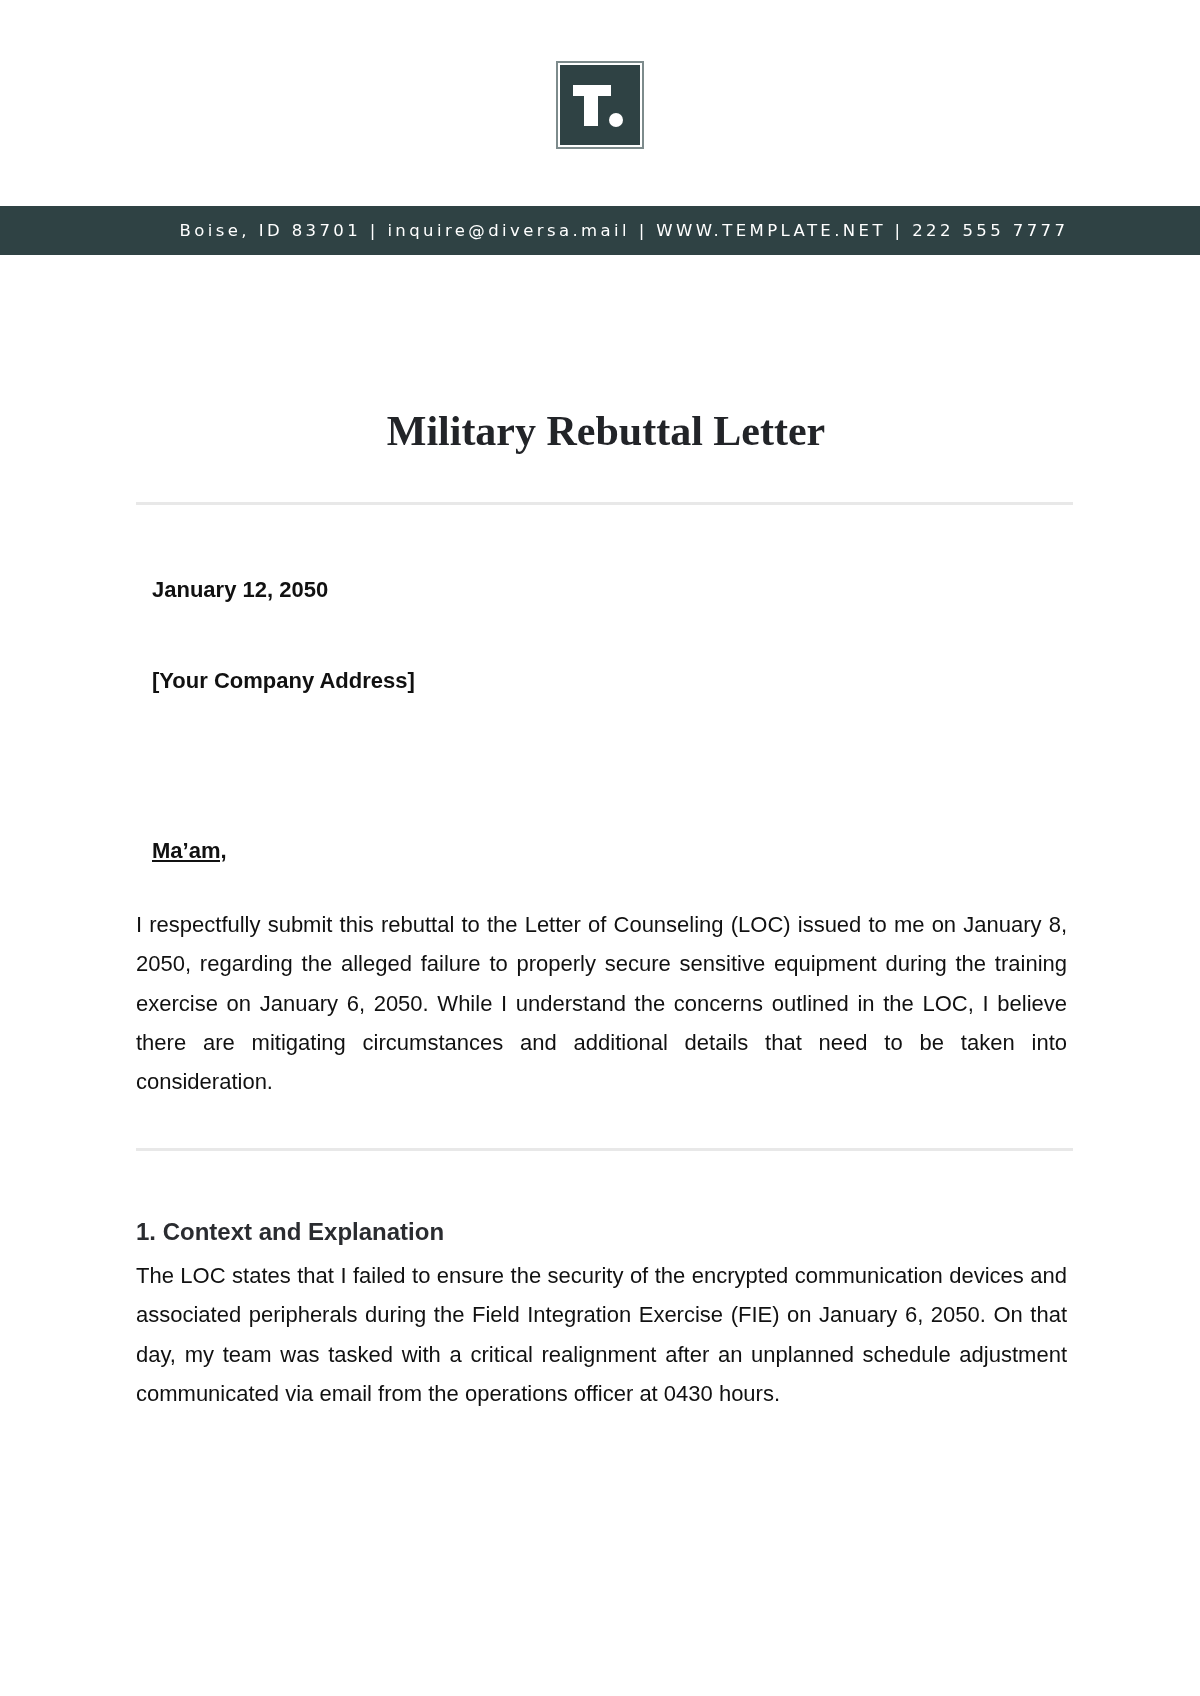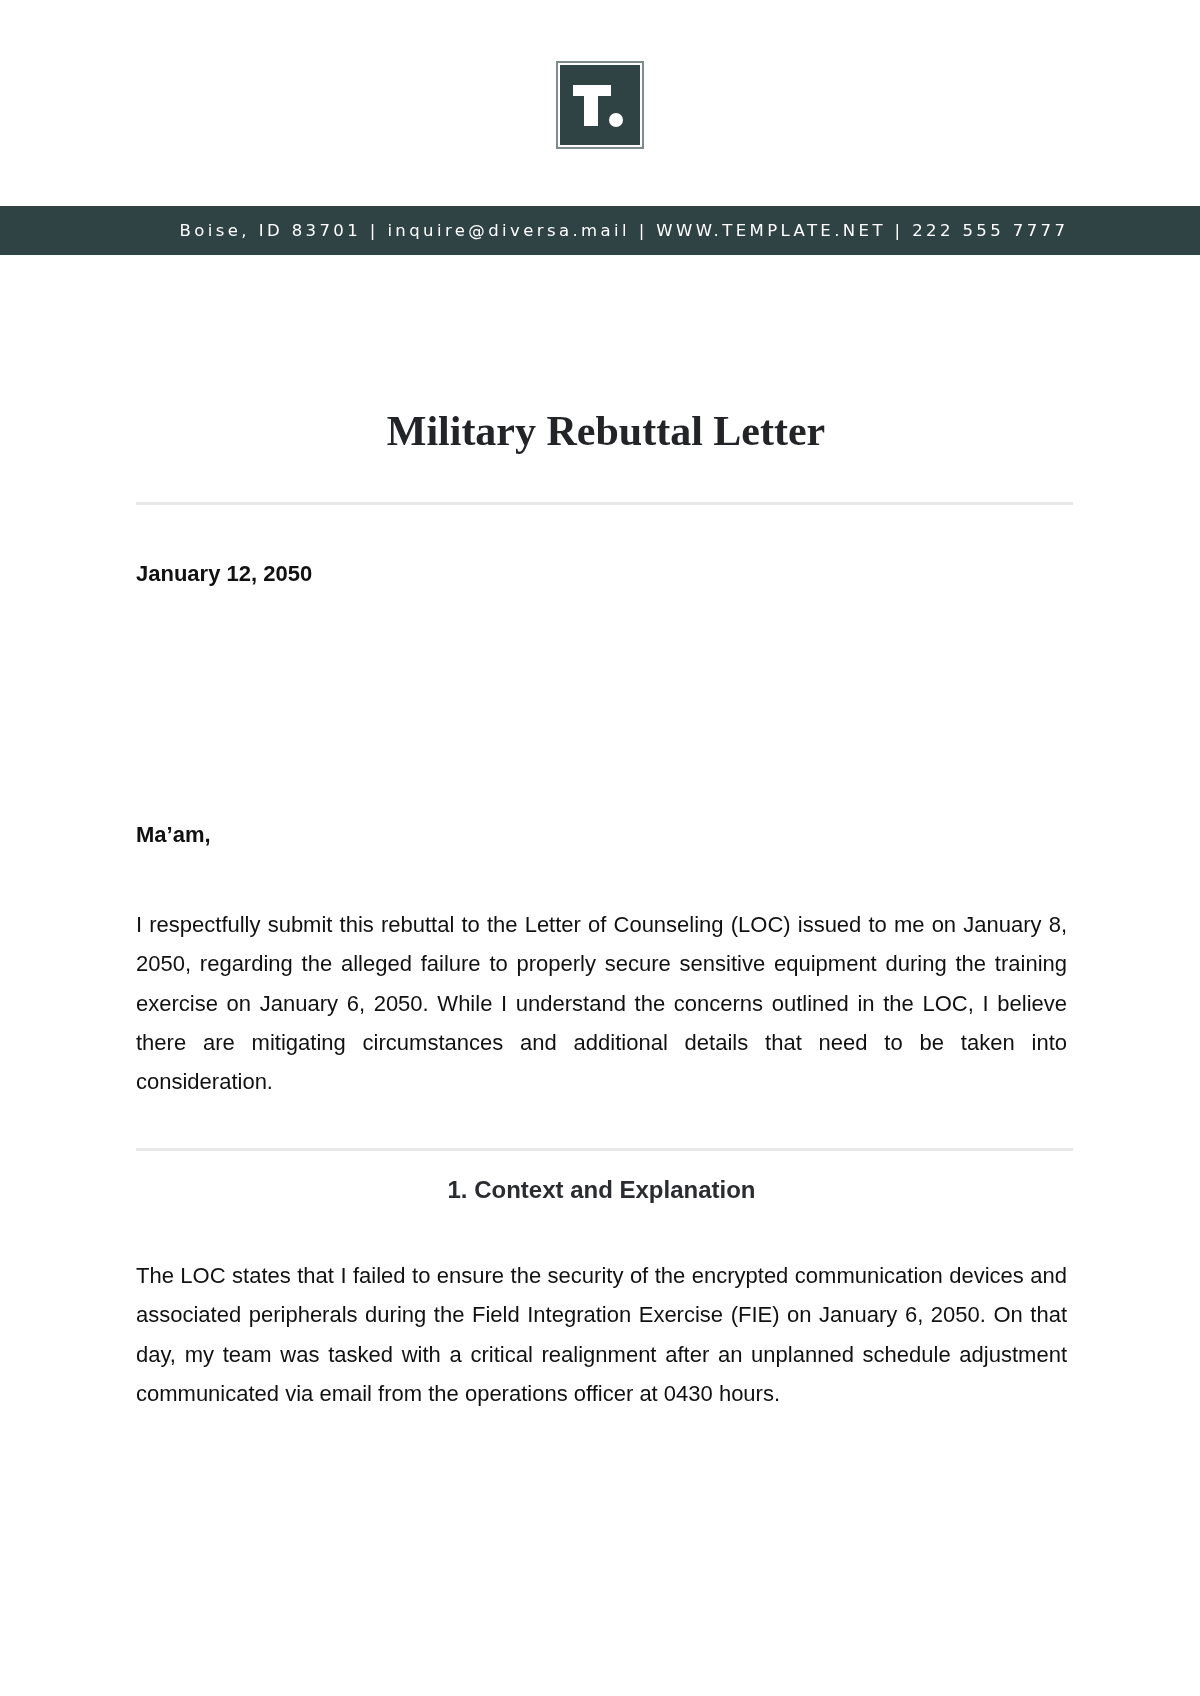--- a/index.html
+++ b/index.html
@@ -80,21 +80,21 @@
     .content {
       position: absolute;
       left: 136px;
       width: 931px;
     }
     .bold-line {
       font-size: 22px;
       font-weight: bold;
       color: #111111;
       line-height: 39px;
-      margin: 0;
+      margin: 16px;
     }
     .para {
       font-size: 22px;
       line-height: 39.3px;
       text-align: justify;
       color: #111111;
       margin: 0;
     }
     .section-heading {
       font-size: 24px;
@@ -123,30 +123,31 @@
 
 <h1 class="title">Military Rebuttal Letter</h1>
 
 <div class="divider" style="top:502px;"></div>
 
 <div class="content" style="top:554px;">
   <p class="bold-line">January 12, 2050</p>
 </div>
 
 <div class="content" style="top:645px;">
+  <p class="bold-line">[Your Company Address]</p>
 </div>
 
-<div class="content" style="top:815px;">
+<div class="content" style="top:815px;text-decoration:underline;">
   <p class="bold-line">Ma’am,</p>
 </div>
 
 <div class="content" style="top:905px;">
   <p class="para">I respectfully submit this rebuttal to the Letter of Counseling (LOC) issued to me on January 8, 2050, regarding the alleged failure to properly secure sensitive equipment during the training exercise on January 6, 2050. While I understand the concerns outlined in the LOC, I believe there are mitigating circumstances and additional details that need to be taken into consideration.</p>
 </div>
 
 <div class="divider" style="top:1148px;"></div>
 
-<div class="content" style="top:1174px;text-align:center;">
+<div class="content" style="top:1216px;">
   <h2 class="section-heading">1. Context and Explanation</h2>
 </div>
 <div class="content" style="top:1256px;">
   <p class="para">The LOC states that I failed to ensure the security of the encrypted communication devices and associated peripherals during the Field Integration Exercise (FIE) on January 6, 2050. On that day, my team was tasked with a critical realignment after an unplanned schedule adjustment communicated via email from the operations officer at 0430 hours.</p>
 </div>
 
 </body></html>

